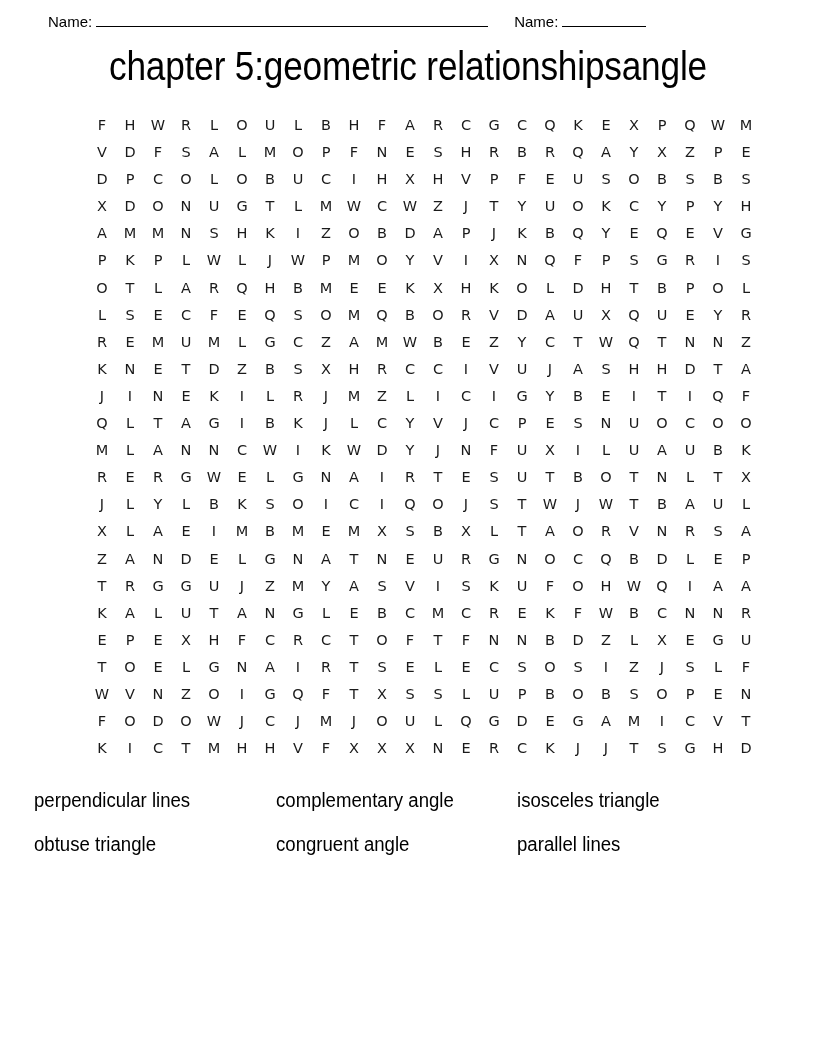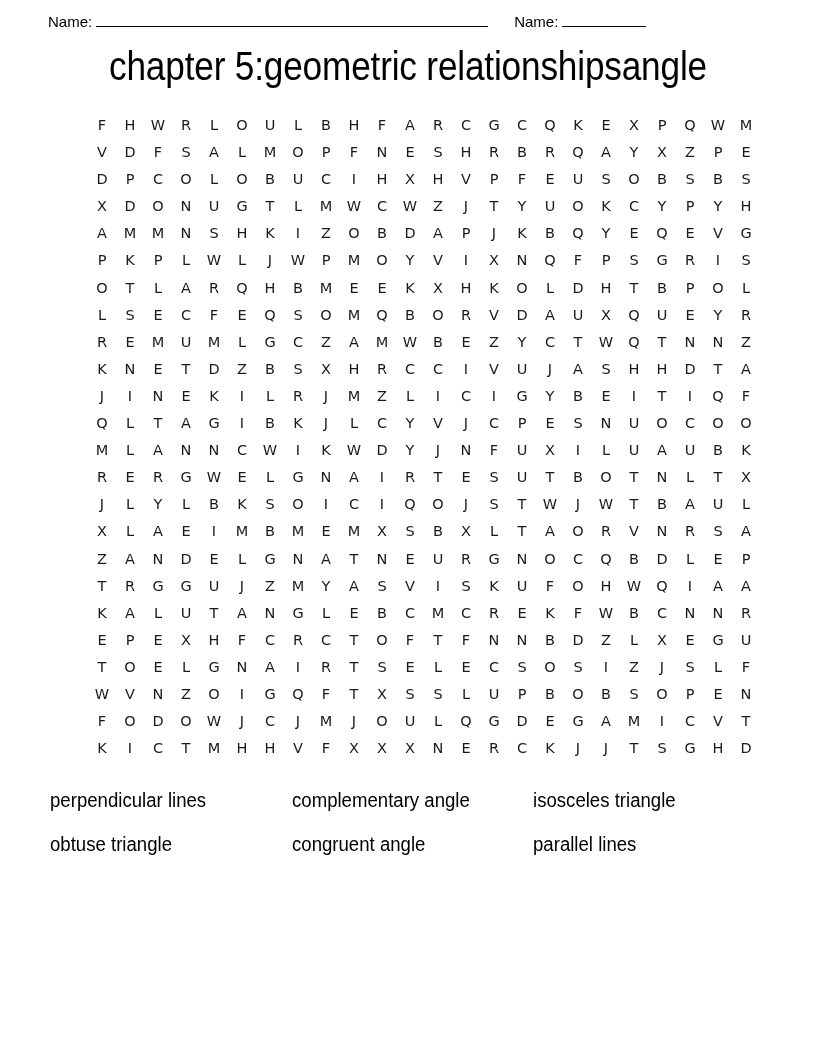--- a/index.html
+++ b/index.html
@@ -88,21 +88,21 @@
     font-size: 14.5px;
     line-height: 27.1px;
     font-weight: 400;
     color: #1a1a1a;
   }
 
   
   #word-list {
     position: absolute;
     top: 778px;
-    left: 50px;
+    left: 34px;
     width: 726px;
   }
   .word-row {
     display: flex;
     height: 44px;
     align-items: center;
   }
   .word-cell {
     font-family: "Liberation Sans Narrow", "Liberation Sans", sans-serif;
     font-size: 20px;

